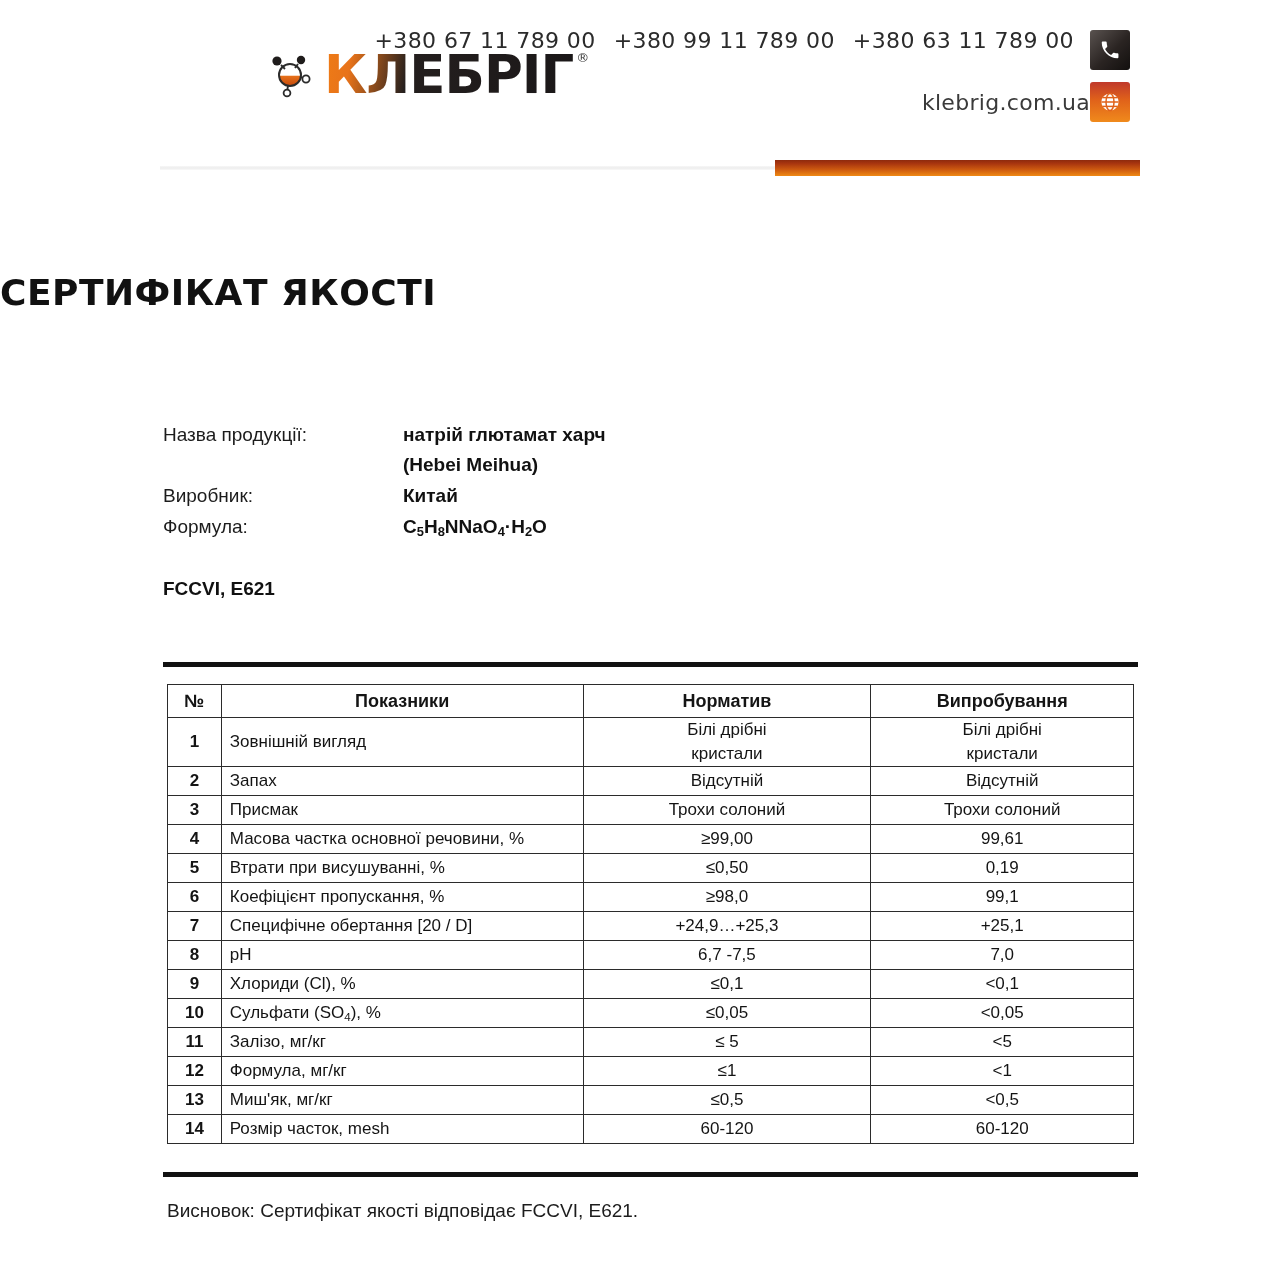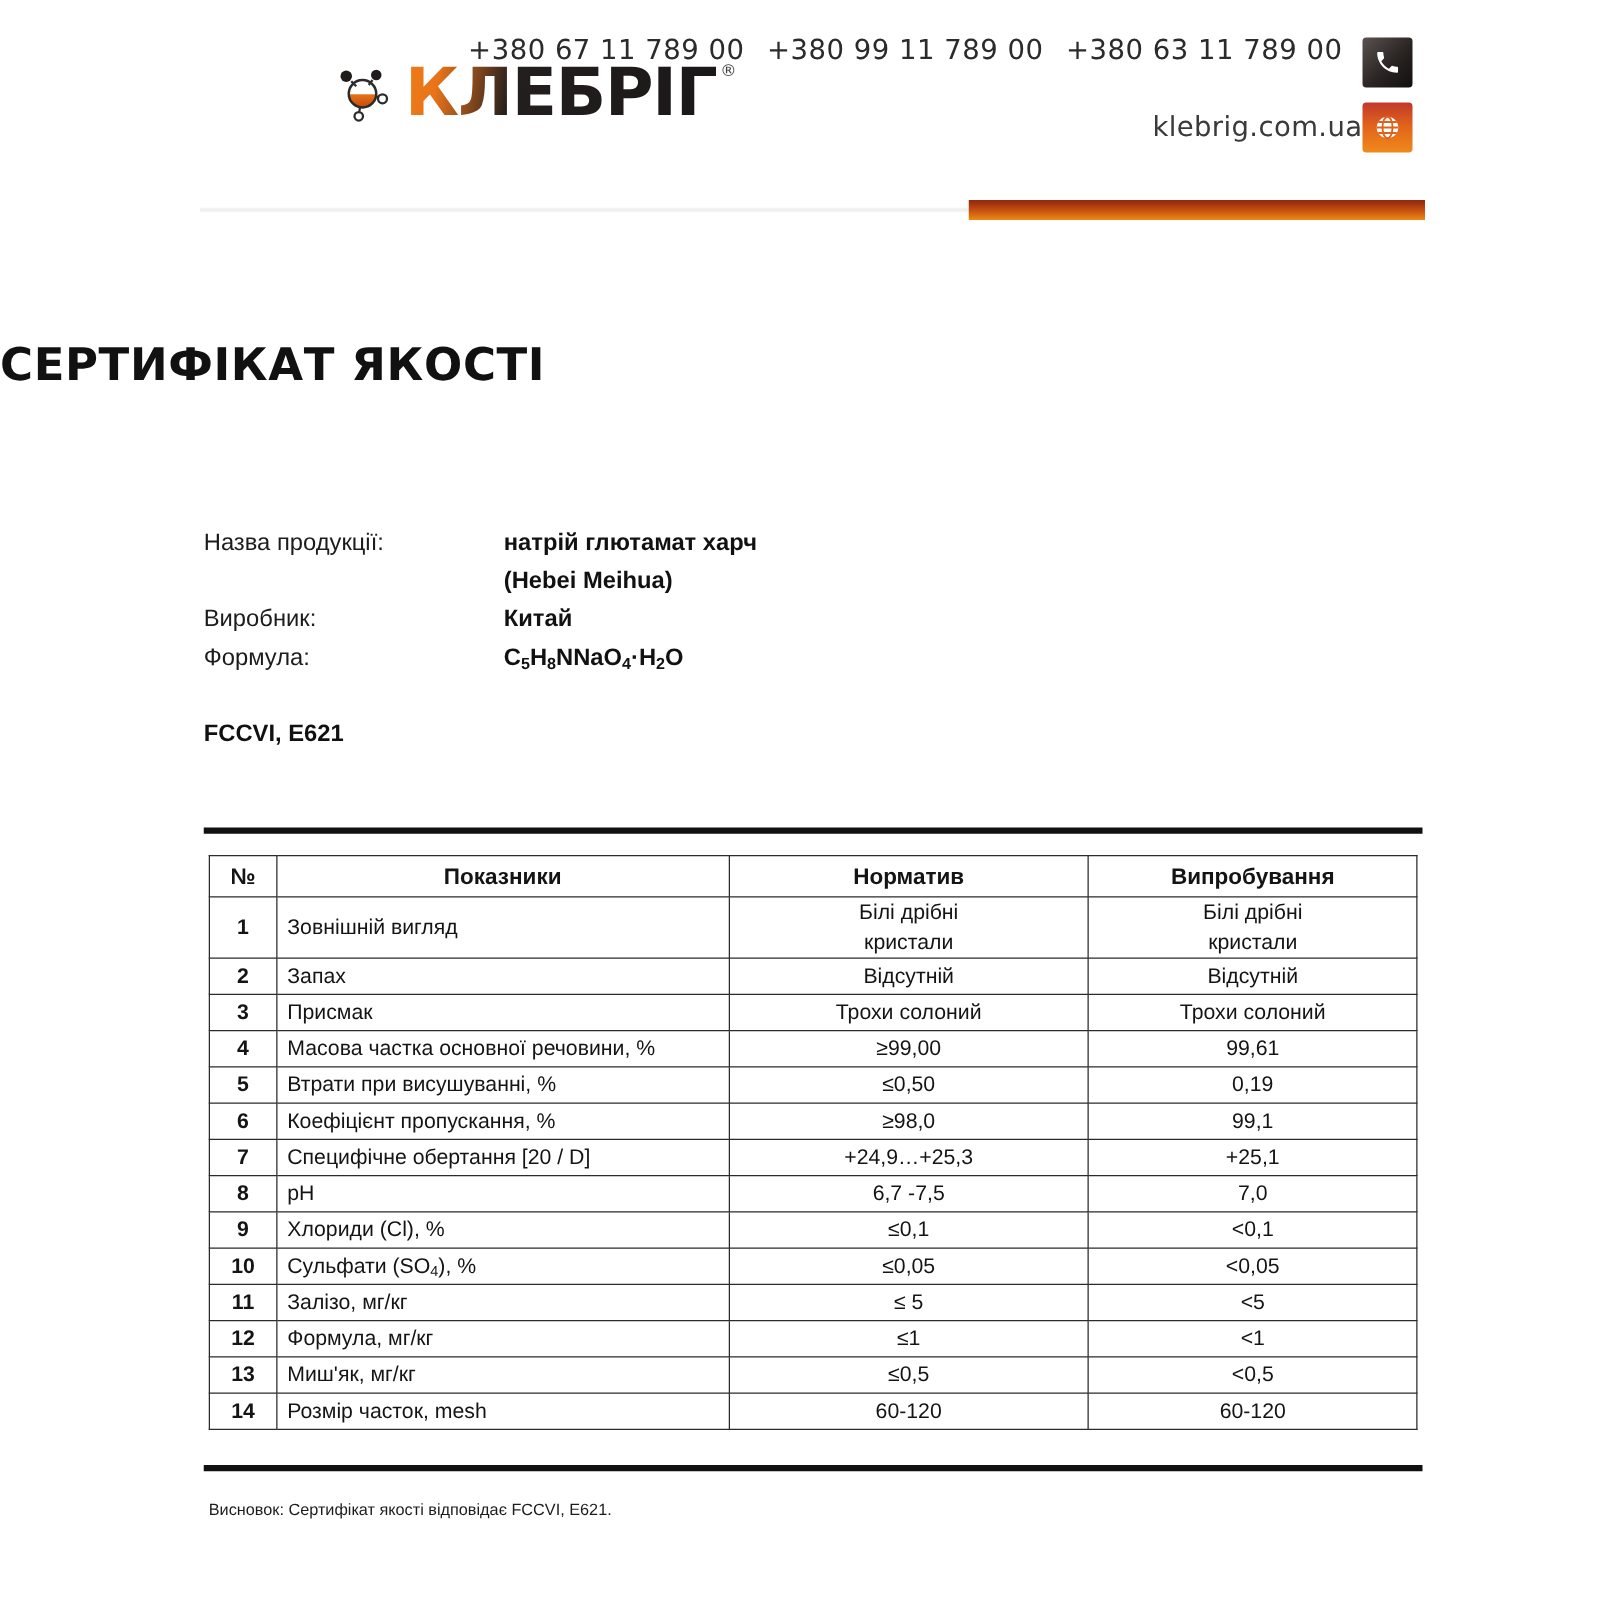--- a/index.html
+++ b/index.html
@@ -118,21 +118,21 @@
   .col-name { width: 343px; text-align: left; }
   .col-std  { width: 273px; text-align: center; }
   .col-test { width: 249px; text-align: center; margin-top: 32px; }
   table.spec tbody td { height: 29px; }
   tr.tall td { height: 58px; vertical-align: middle; }
   .two-line { display: block; line-height: 1.42; }
 
   
   .conclusion {
     position: absolute; left: 167px; top: 1200px;
-    font-size: 13px; color: #1c1c1c;
+    font-size: 19px; color: #1c1c1c;
   }
 </style>
 </head>
 <body>
 
 <div class="page">
 
   <div class="header">
 
     <div class="logo-block">

